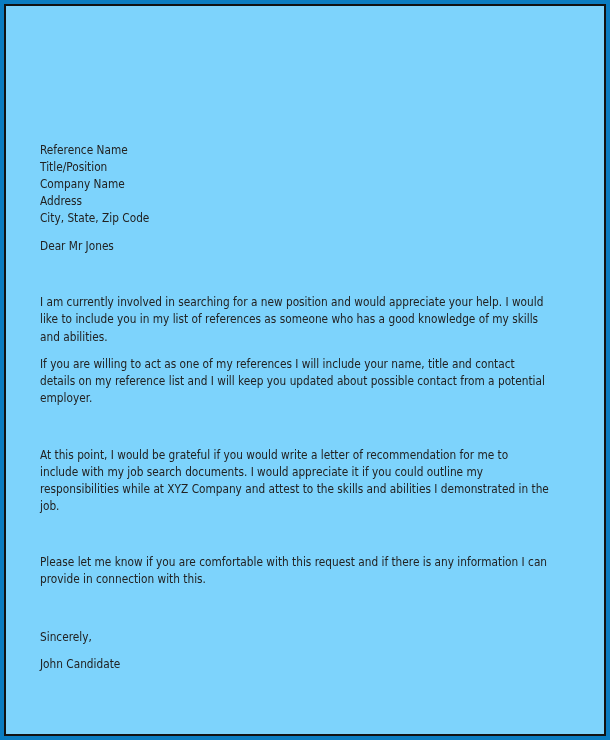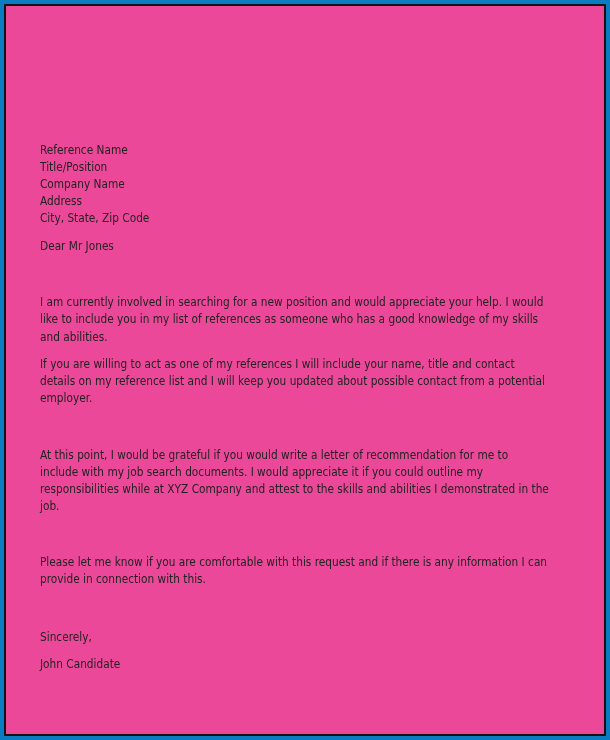--- a/index.html
+++ b/index.html
@@ -6,21 +6,21 @@
     body {
       width: 610px; height: 740px;
       background: #0a7cc1;
       position: relative;
       overflow: hidden;
     }
     .page {
       position: absolute;
       left: 4px; top: 4px;
       width: 598px; height: 728px;
-      background: #ec4899;
+      background: #7dd3fc;
       border: 2px solid #111111;
     }
     .text {
       position: absolute;
       left: 34px;
       font-family: "DejaVu Sans", sans-serif;
       font-size: 12px;
       color: #222222;
       line-height: 17px;
       transform: scaleX(0.88);

